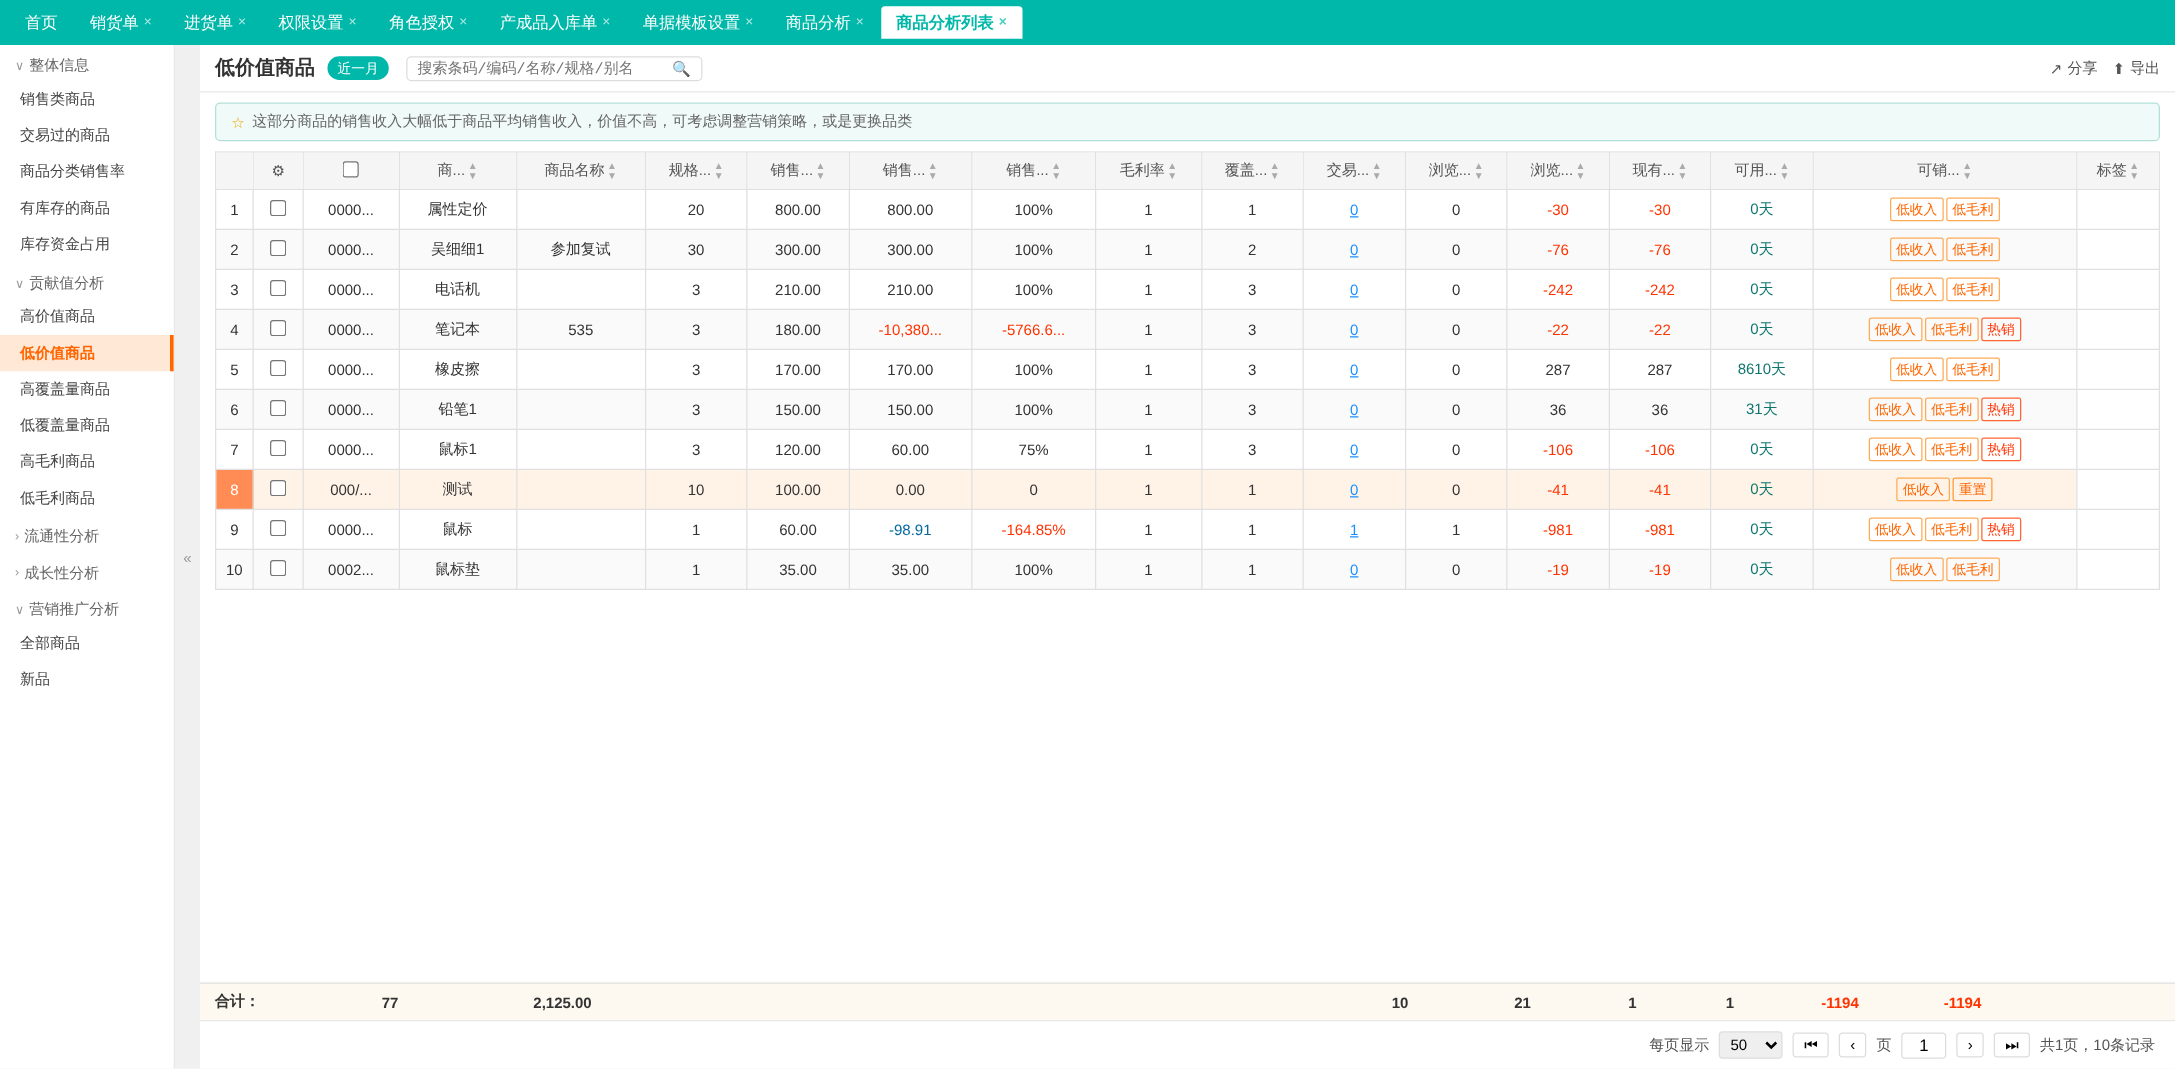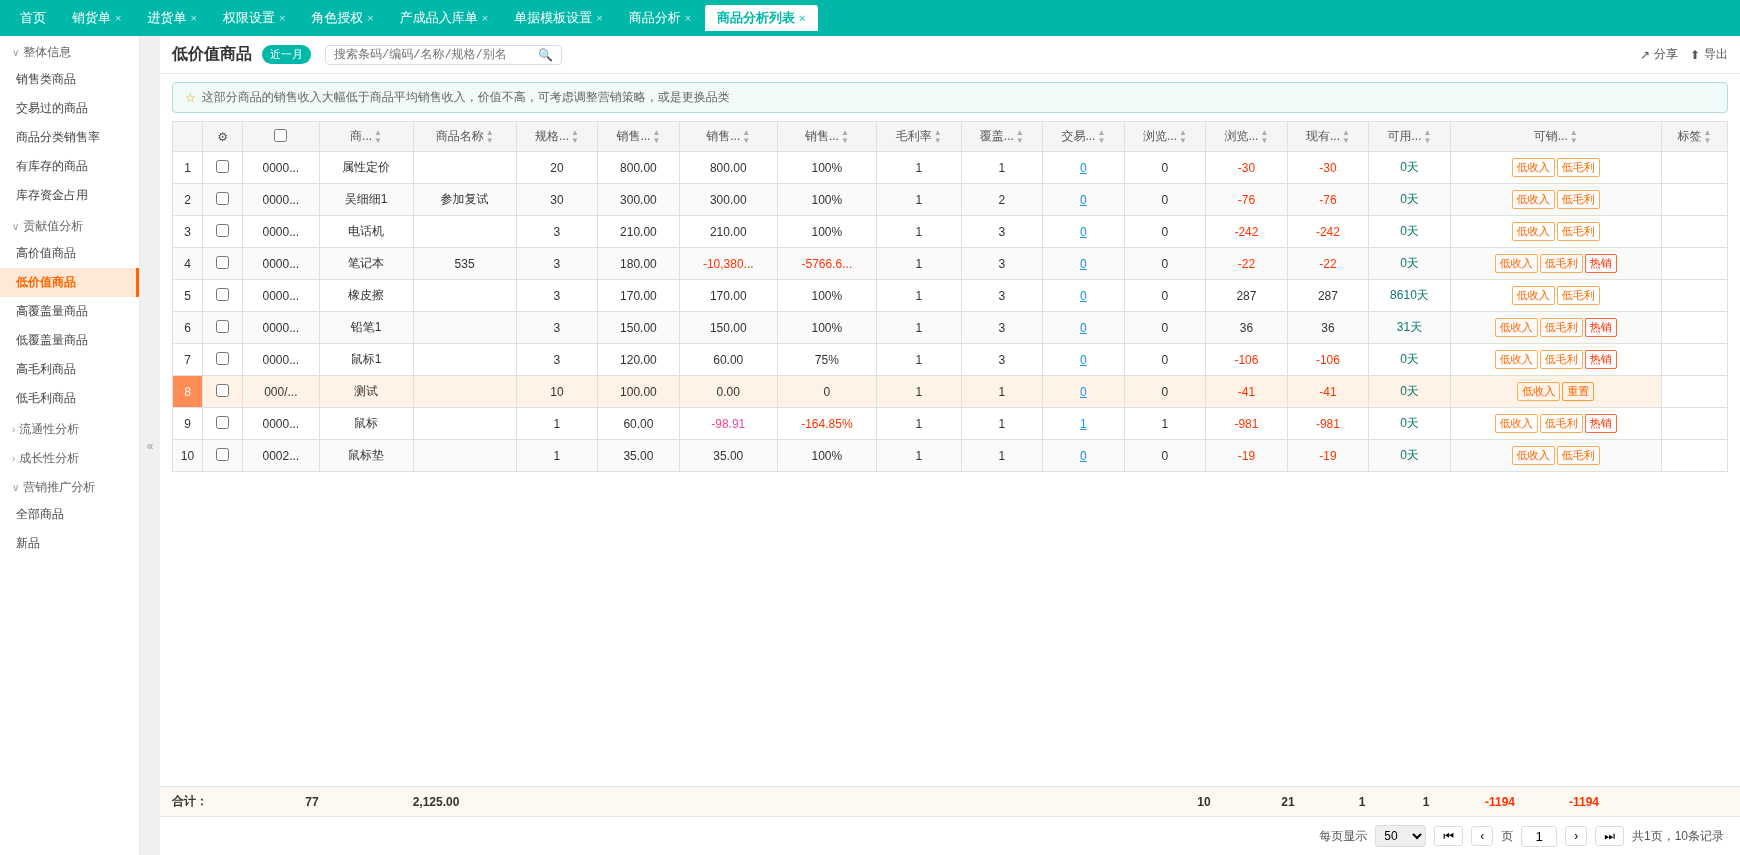--- a/index.html
+++ b/index.html
@@ -555,21 +555,21 @@
                 <td><span class="tag" style="color: rgb(255, 102, 0); border-color: rgb(255, 170, 85);">低收入</span><span class="tag" style="color: rgb(255, 102, 0); border-color: rgb(255, 153, 51);">重置</span></td>
               </tr>
               <tr>
                 <td>9</td>
                 <td><input type="checkbox" style=""></td>
                 <td>0000...</td>
                 <td>鼠标</td>
                 <td></td>
                 <td>1</td>
                 <td>60.00</td>
-                <td style="color: #ec4899;">-98.91</td>
+                <td style="color: #0369a1;">-98.91</td>
                 <td style="color: rgb(255, 51, 0);">-164.85%</td>
                 <td>1</td>
                 <td>1</td>
                 <td><span class="text-link">1</span></td>
                 <td>1</td>
                 <td style="color: rgb(255, 51, 0);">-981</td>
                 <td style="color: rgb(255, 51, 0);">-981</td>
                 <td class="text-orange">0天</td>
                 <td><span class="tag" style="color: rgb(255, 102, 0); border-color: rgb(255, 170, 85);">低收入</span><span class="tag" style="color: rgb(255, 102, 0); border-color: rgb(255, 170, 85);">低毛利</span><span class="tag" style="color: rgb(255, 51, 0); border-color: rgb(255, 102, 51);">热销</span></td>
               </tr>
@@ -591,21 +591,21 @@
                 <td style="color: rgb(255, 51, 0);">-19</td>
                 <td class="text-orange">0天</td>
                 <td><span class="tag" style="color: rgb(255, 102, 0); border-color: rgb(255, 170, 85);">低收入</span><span class="tag" style="color: rgb(255, 102, 0); border-color: rgb(255, 170, 85);">低毛利</span></td>
               </tr>
             </tbody>
         </table>
       </div>
 
       <div class="table-footer">
         <span class="footer-label">合计：</span>
-        <div id="footer-cells" style="display: flex; flex: 1 1 0%; align-items: center; gap: 4px; font-size: 12px; font-weight: bold;">
+        <div id="footer-cells" style="display: flex; flex: 1 1 0%; align-items: center; gap: 18px; font-size: 12px; font-weight: bold;">
   <span style="min-width:120px;text-align:center;">77</span>
   <span style="min-width:120px;text-align:center;">2,125.00</span>
   <span style="flex:1;"></span>
   <span style="min-width:80px;text-align:center;">10</span>
   <span style="min-width:80px;text-align:center;">21</span>
   <span style="min-width:60px;text-align:center;">1</span>
   <span style="min-width:60px;text-align:center;">1</span>
   <span style="min-width:80px;text-align:center;color:#ff3300;">-1194</span>
   <span style="min-width:80px;text-align:center;color:#ff3300;">-1194</span>
   <span style="min-width:100px;"></span>

